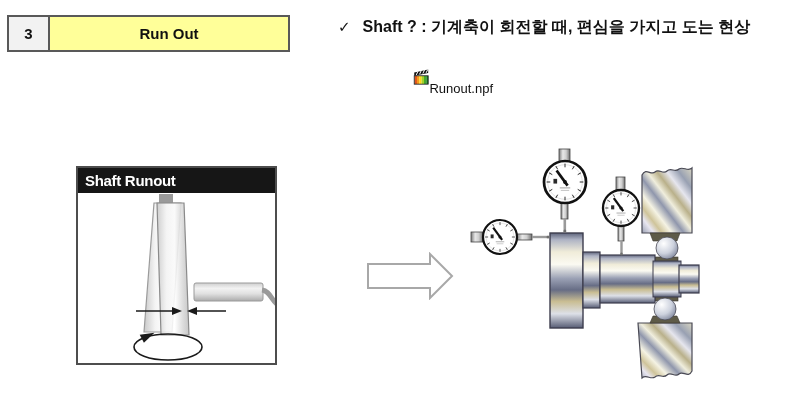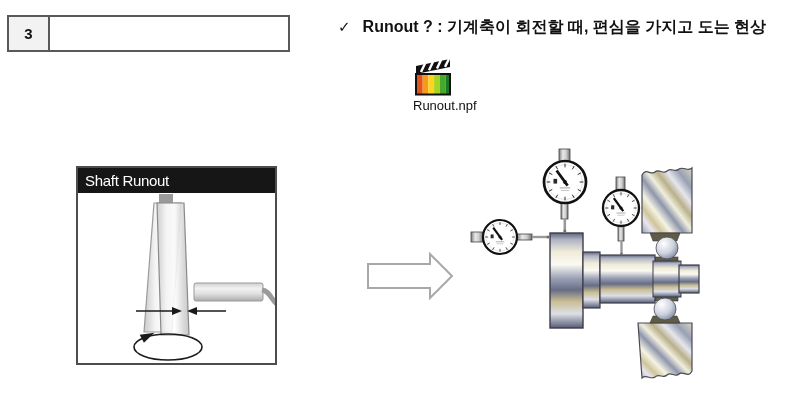--- a/index.html
+++ b/index.html
@@ -22,32 +22,32 @@
     display:flex;align-items:center;justify-content:center;
     font-weight:bold;font-size:15px;
   }
   
   #definition{
     position:absolute;left:338px;top:16px;width:462px;display:flex;gap:12px;
     font-weight:bold;font-size:16px;line-height:22px;white-space:nowrap;
   }
   #definition .check{font-size:15px;font-weight:bold;}
   
-  .media-file{position:absolute;display:flex;flex-direction:column;align-items:flex-start;}
+  .media-file{position:absolute;display:flex;flex-direction:row;align-items:flex-end;}
   #media-top{left:413px;top:58px;width:80px;}
   #media-bottom{left:493px;top:353px;width:160px;}
   .media-label{font-size:13px;color:#111;margin-top:2px;white-space:nowrap;}
   
   #shaft-box{
     position:absolute;left:76px;top:166px;width:201px;height:199px;
     border:2px solid var(--diagram-border);box-sizing:border-box;background:#fff;
   }
   #shaft-box-header{
     height:25px;background:var(--diagram-header-bg);color:var(--diagram-header-text);
-    font-weight:normal;font-size:15px;line-height:25px;padding-left:7px;
+    font-weight:bold;font-size:15px;line-height:25px;padding-left:7px;
     letter-spacing:-0.3px;
   }
   #shaft-box svg{display:block;}
   
   #flow-arrow{position:absolute;left:367px;top:252px;}
   
   #illustration{position:absolute;left:465px;top:143px;}
 </style>
 </head>
 <body>
@@ -145,25 +145,26 @@
           <rect x="26.8" y="16.5" width="5.7" height="19.5" fill="var(--film-green)"></rect>
           <rect x="32.5" y="16.5" width="4.5" height="19.5" fill="var(--film-darkgreen)"></rect>
         </g>
         <rect x="3" y="16" width="34" height="20.5" fill="none" stroke="#111111" stroke-width="2"></rect>
       </g>
     </defs>
   </svg>
 
   <div id="index-table">
     <div id="index-number">3</div>
+    <div id="index-title">Run Out</div>
   </div>
 
   <div id="definition">
     <span class="check">✓</span>
-    <span>Runout ? : 기계축이 회전할 때, 편심을 가지고 도는 현상</span>
+    <span>Shaft ? : 기계축이 회전할 때, 편심을 가지고 도는 현상</span>
   </div>
 
   <div id="media-top" class="media-file">
     <svg width="40" height="38" viewBox="0 0 40 38">
       <use href="#filmicon"></use>
     </svg>
     <div class="media-label">Runout.npf</div>
   </div>
 
   <div id="shaft-box">

